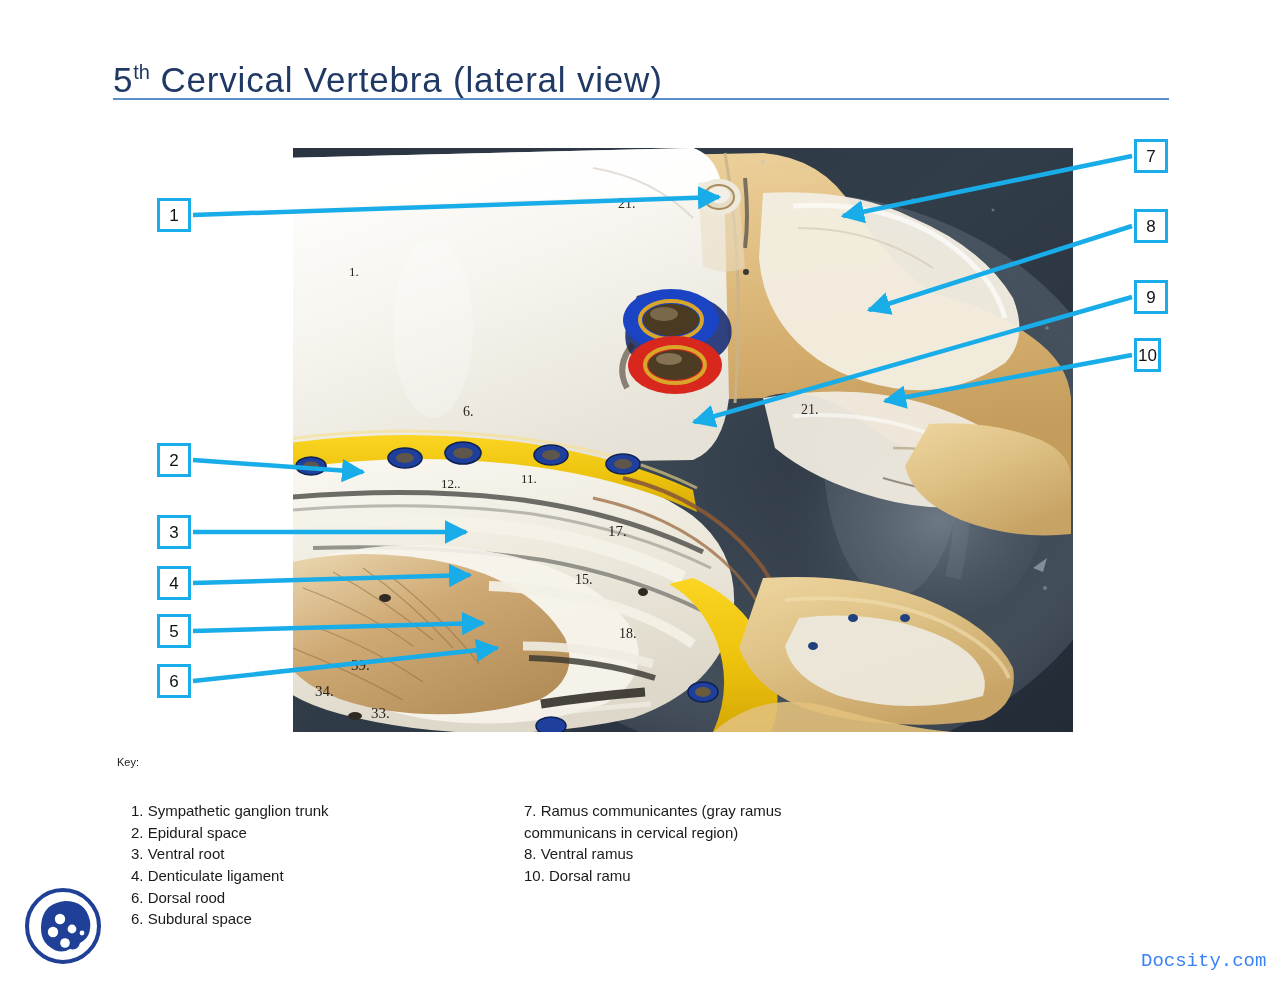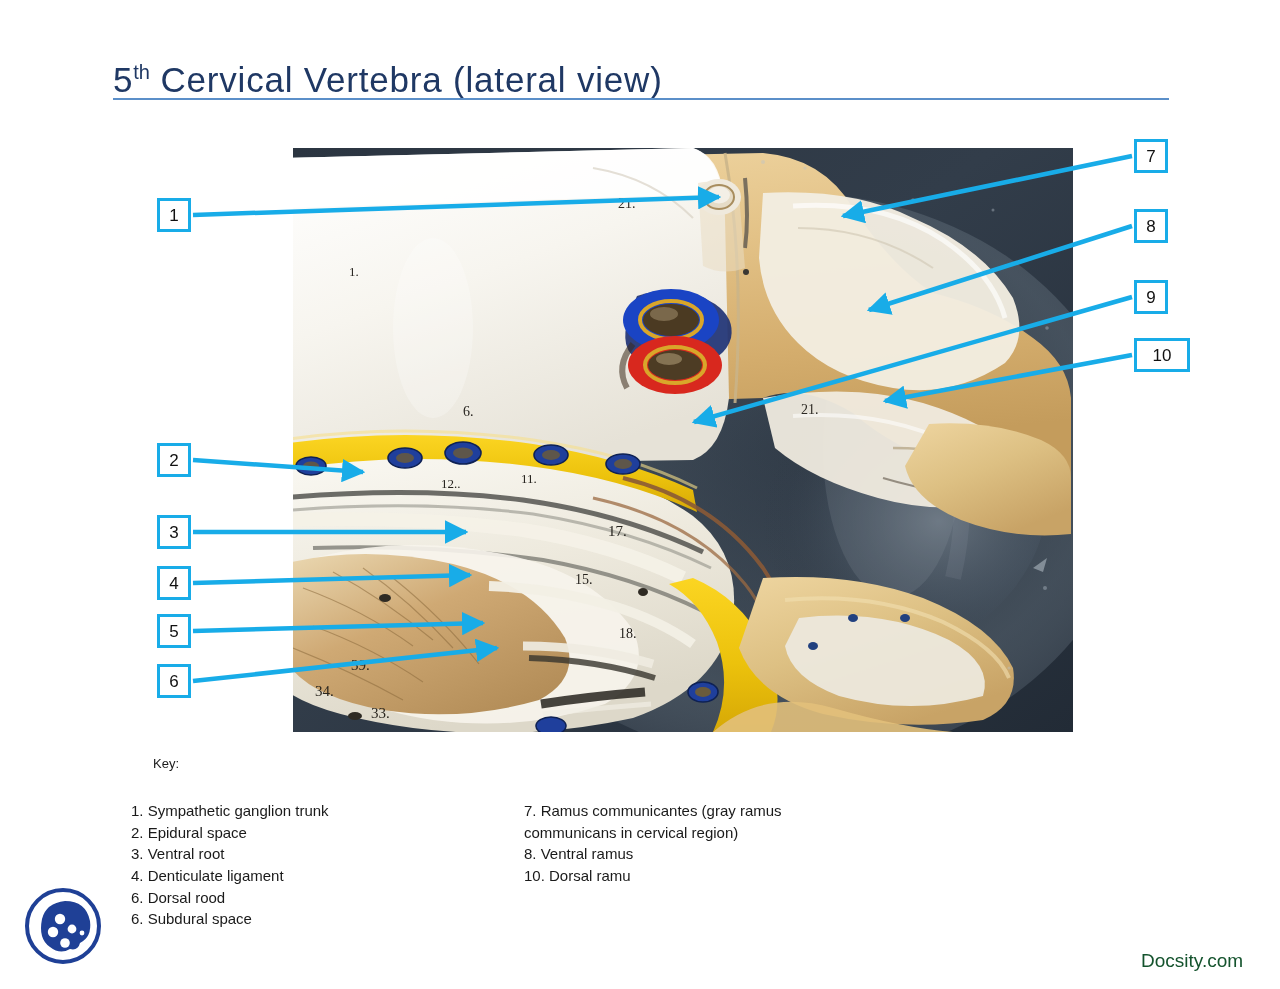--- a/index.html
+++ b/index.html
@@ -78,23 +78,22 @@
     align-items: center;
     justify-content: center;
     z-index: 5;
   }
 
   
   #key-heading {
     position: absolute;
     left: 117px;
     top: 756px;
-    font-size: 13px;
+    font-size: 11px;
     color: #1a1a1a;
-    margin-left: 36px;
   }
   .key-col {
     position: absolute;
     font-size: 15px;
     color: #1a1a1a;
     line-height: 21.7px;
     white-space: pre;
   }
   #key-col-left  { left: 131px; top: 800px; }
   #key-col-right { left: 484px; top: 800px; margin-left: 40px; }
@@ -106,22 +105,22 @@
     left: 22px;
     top: 885px;
     width: 82px;
     height: 82px;
   }
   #docsity-url {
     position: absolute;
     left: 1141px;
     top: 950px;
     font-size: 19px;
-    color: #14532d;
-    font-family: Liberation Sans, sans-serif;
+    color: #3b82f6;
+    font-family: Liberation Mono, monospace;
   }
 </style>
 </head>
 <body>
 
 <div id="slide-title">
   <span>5</span><span class="sup">th</span>
   <span>Cervical Vertebra (lateral view)</span>
 </div>
 <div id="title-rule"></div>
@@ -378,21 +377,21 @@
     </div>
     <div class="num-box" style="left: 1134px; top: 139px; width: 34px; height: 34px;">
       <span>7</span>
     </div>
     <div class="num-box" style="left: 1134px; top: 209px; width: 34px; height: 34px;">
       <span>8</span>
     </div>
     <div class="num-box" style="left: 1134px; top: 280px; width: 34px; height: 34px;">
       <span>9</span>
     </div>
-    <div class="num-box" style="left: 1134px; top: 338px; width: 56px; height: 34px;">
+    <div class="num-box" style="left: 1134px; top: 338px; width: 27px; height: 34px;">
       <span>10</span>
     </div>
   </div>
 
 <div id="key-heading">Key:</div>
 <div class="key-col" id="key-col-left"><div class="key-line">1. Sympathetic ganglion trunk</div><div class="key-line">2. Epidural space</div><div class="key-line">3. Ventral root</div><div class="key-line">4. Denticulate ligament</div><div class="key-line">6. Dorsal rood</div><div class="key-line">6. Subdural space</div></div>
 <div class="key-col" id="key-col-right"><div class="key-line">7. Ramus communicantes (gray ramus</div><div class="key-line">communicans in cervical region)</div><div class="key-line">8. Ventral ramus</div><div class="key-line">10. Dorsal ramu</div></div>
 
 <div id="docsity-logo">
   <svg width="82" height="82" viewBox="0 0 82 82" xmlns="http://www.w3.org/2000/svg">

